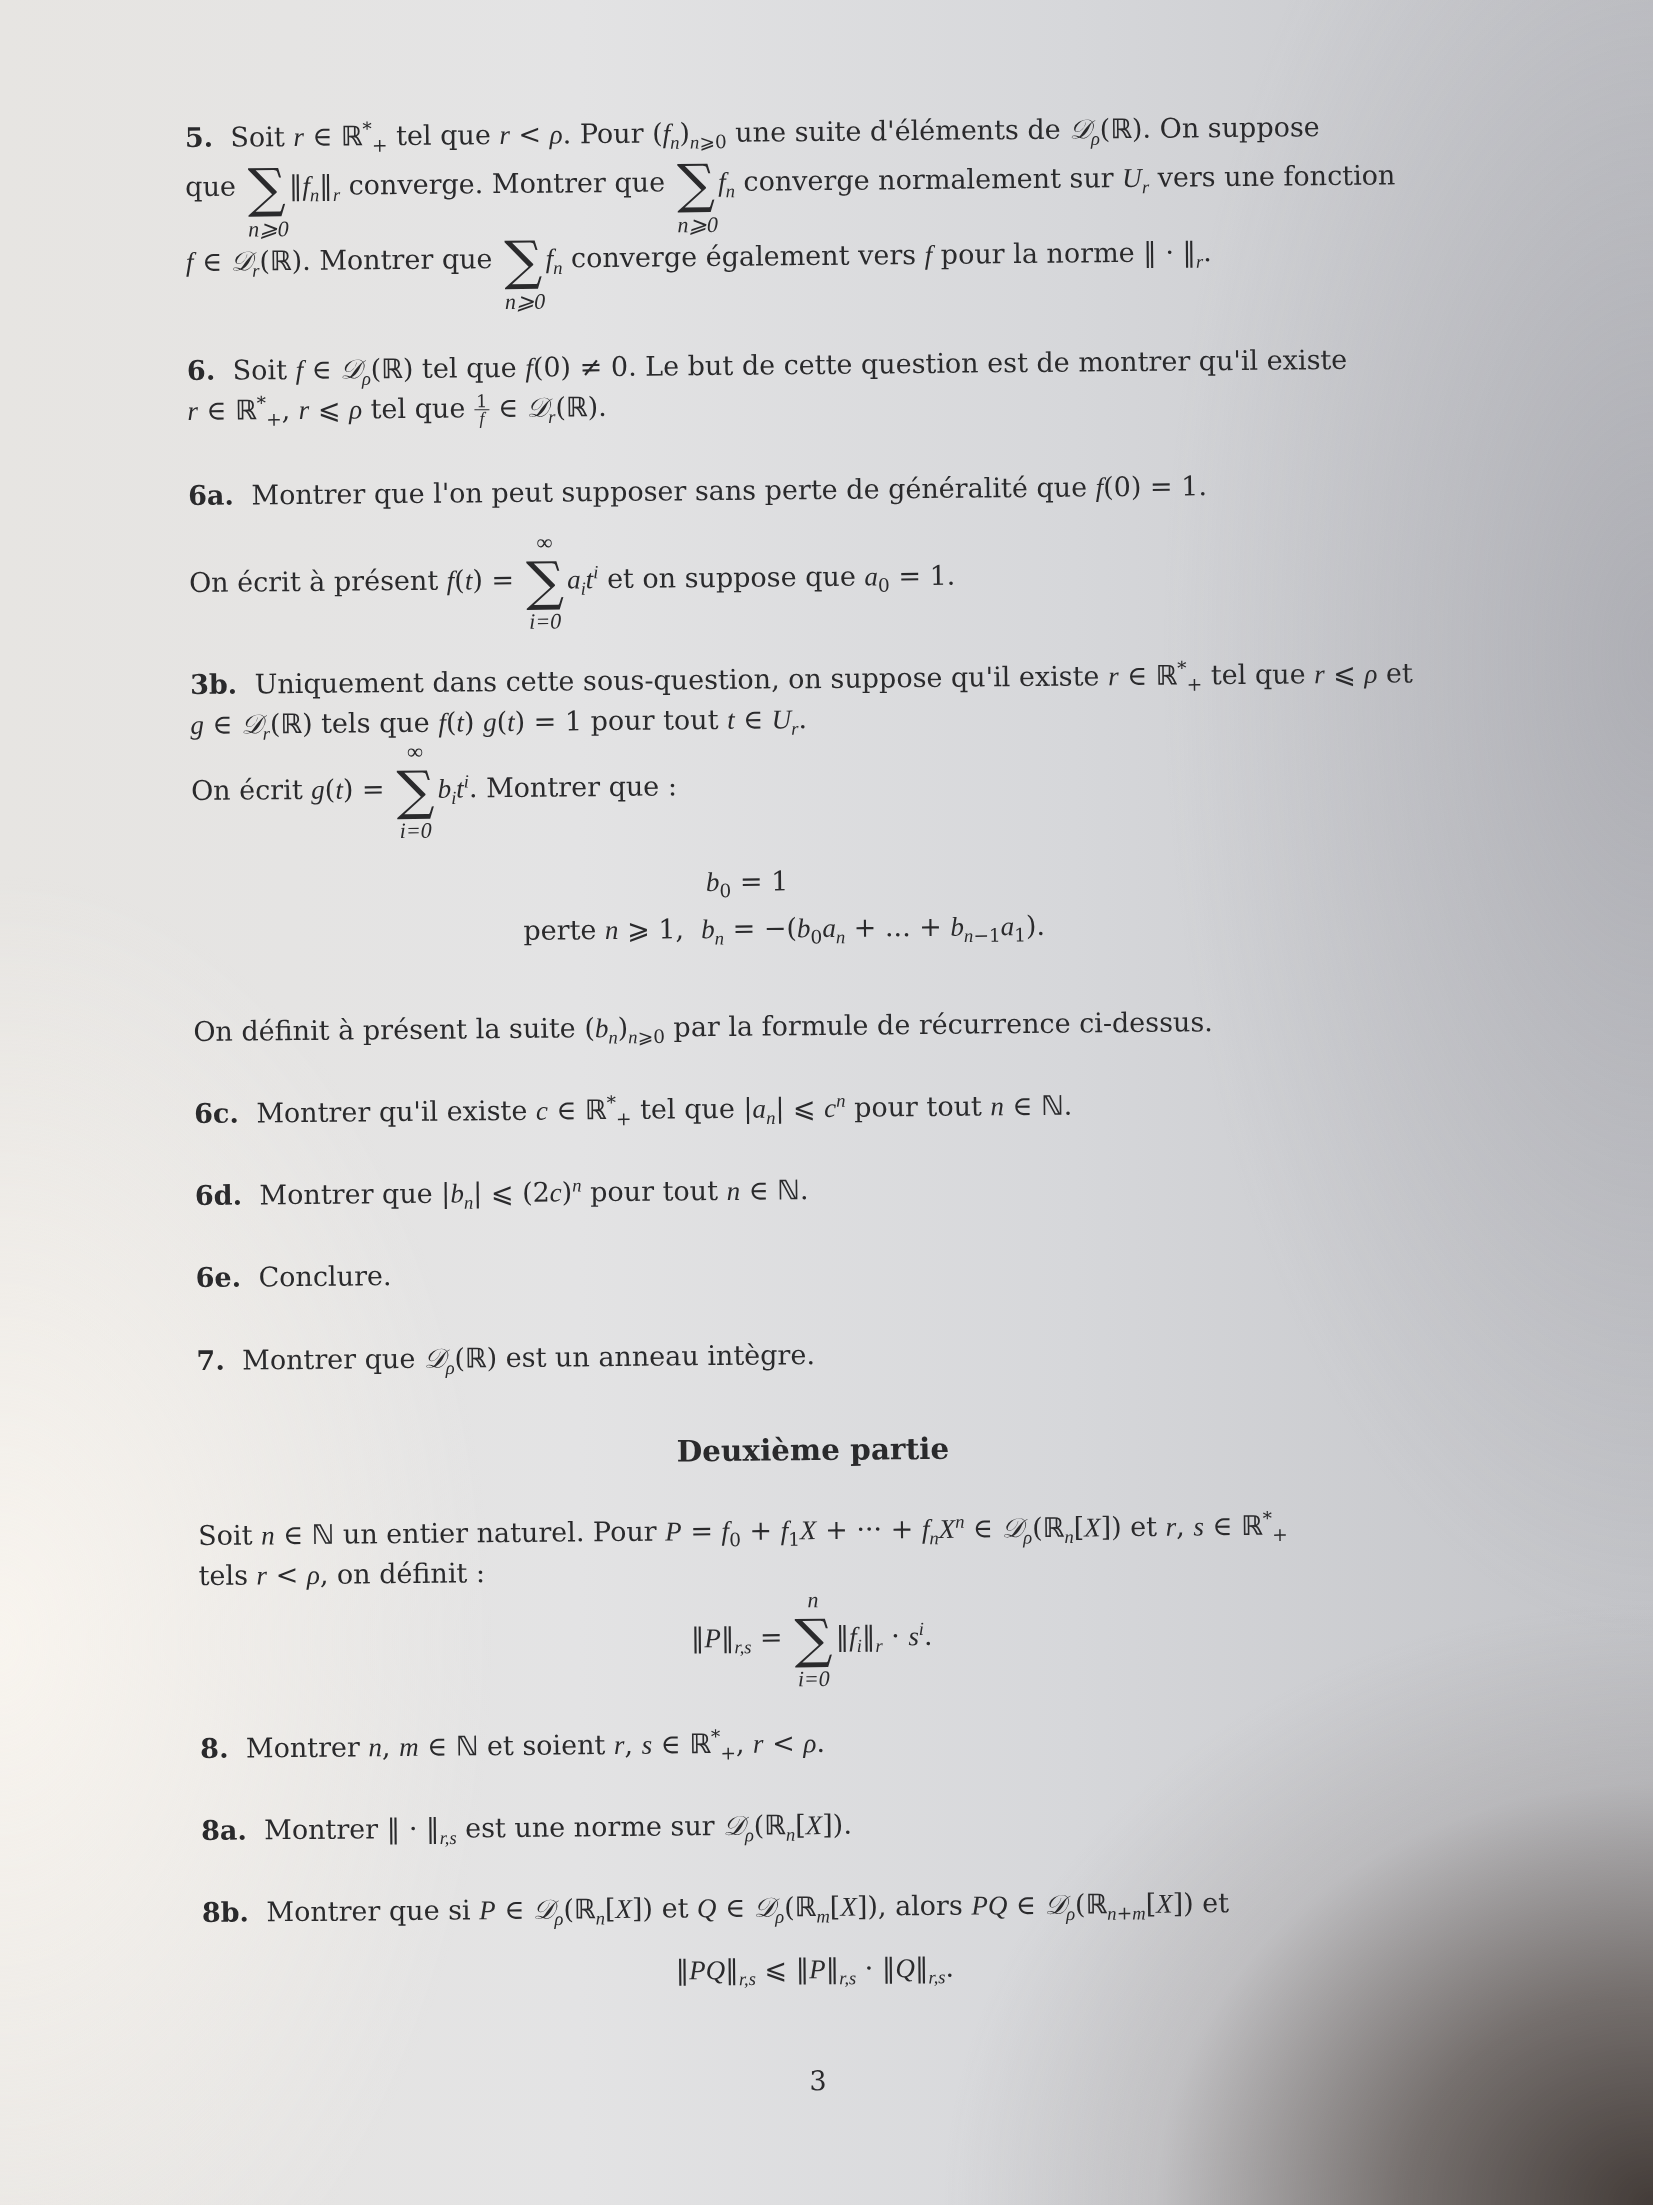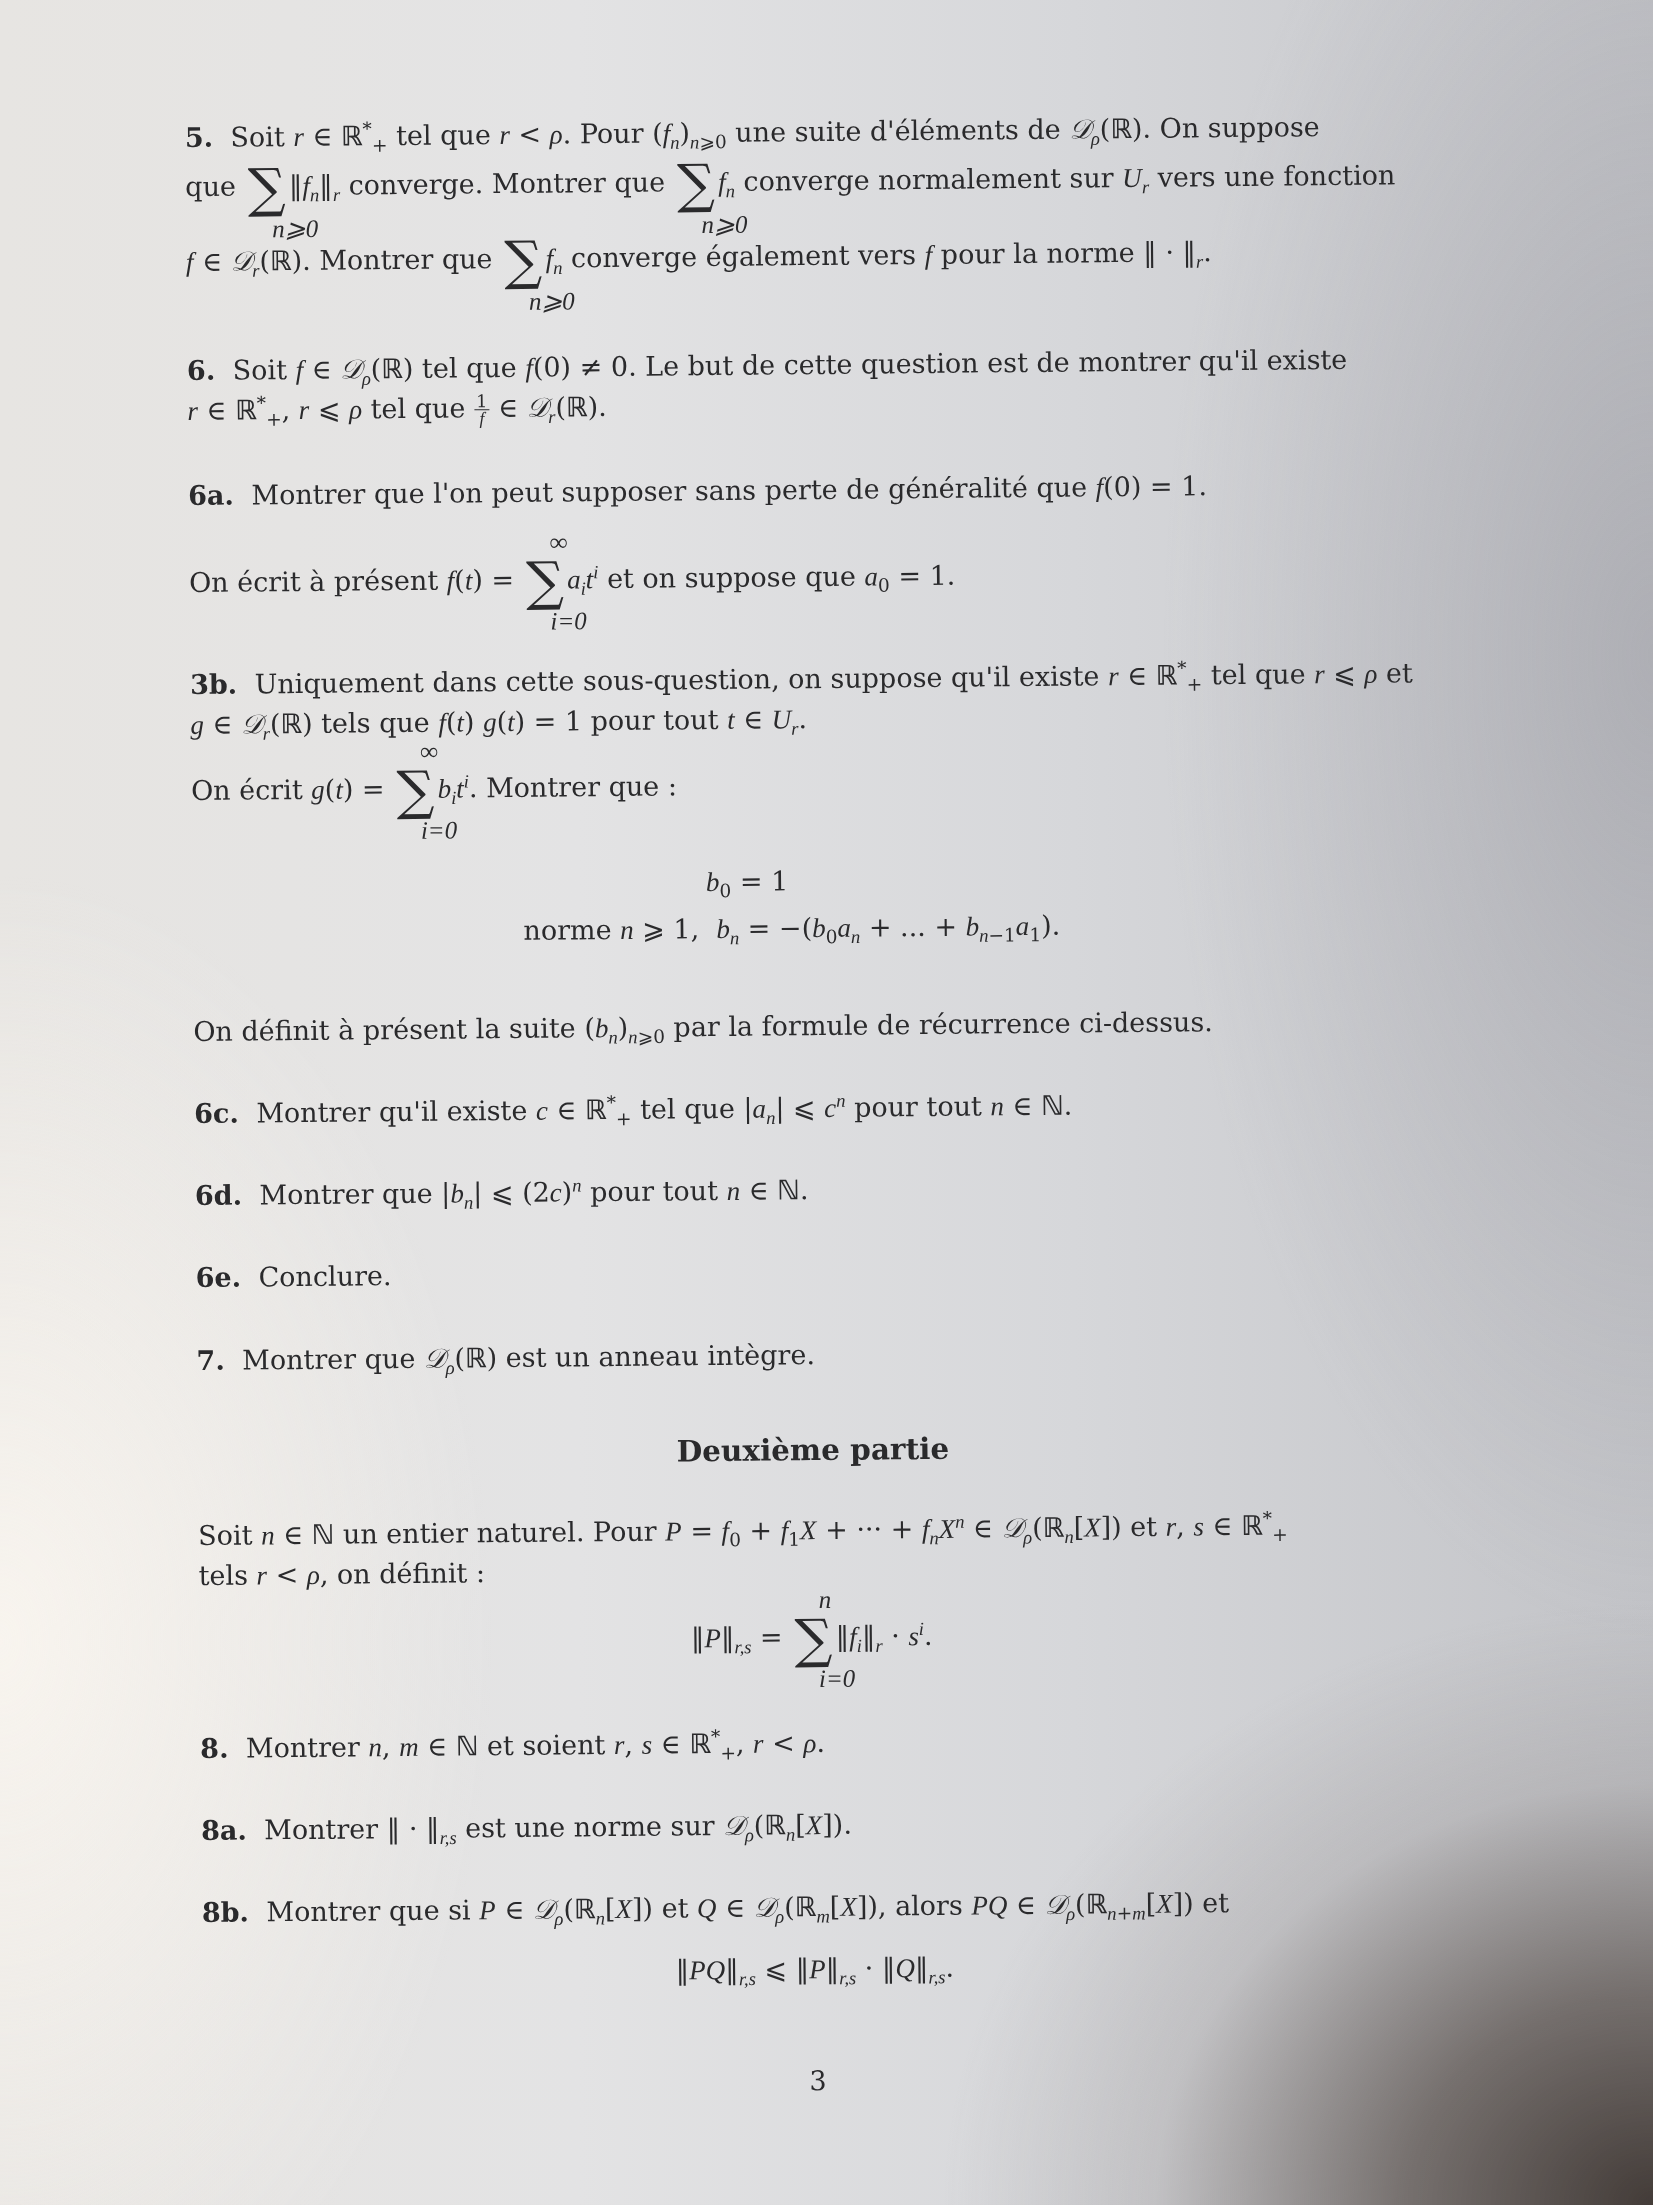--- a/index.html
+++ b/index.html
@@ -18,21 +18,21 @@
     transform: rotate(-0.55deg); transform-origin: 820px 1094px;
   }
   .block { position: absolute; left: 194px; width: 1225px; font-size: 27px; line-height: 39px; }
   .num { font-weight: bold; margin-right: 17.5px; }
   i, .m { font-style: italic; font-family: "Liberation Serif", "DejaVu Serif", serif; }
   .dcal { font-style: italic; font-family: "DejaVu Serif", serif; }
   .bb { font-family: "DejaVu Sans", sans-serif; font-weight: bold; font-style: normal; }
   sub, sup { font-size: 18.6px; line-height: 0; }
   .sumwrap { display: inline-block; position: relative; vertical-align: middle; text-align: center; margin: 0 3.3px; }
   .sumwrap .sig { font-size: 53px; line-height: 53px; display: block; font-family: "DejaVu Serif", serif; }
-  .sumwrap .lim { font-size: 25px; line-height: 19.7px; display: block; font-style: italic; font-family: "Liberation Serif", serif; margin-left: 24px; }
+  .sumwrap .lim { font-size: 22px; line-height: 19.7px; display: block; font-style: italic; font-family: "Liberation Serif", serif; }
   .sumwrap .lim.up { position: absolute; top: -22px; left: 0; right: 0; }
   .sumwrap .lim.down { position: absolute; bottom: -24px; left: 0; right: 0; }
   .center { text-align: center; }
   .heading { font-weight: bold; font-size: 29.5px; }
   .pagenum { position: absolute; left: 800px; top: 2065px; font-size: 27px; }
   .frac { display: inline-block; vertical-align: middle; text-align: center; font-size: 17.5px; line-height: 16.4px; }
   .frac span { display: block; }
   .frac .top { border-bottom: 1.6px solid #2a2a2c; padding: 0 2.2px; }
 </style>
 </head>
@@ -63,21 +63,21 @@
     <div><span class="num">3b.</span><span>Uniquement dans cette sous-question, on suppose qu'il existe</span> <i>r</i> ∈ <span class="bb">ℝ</span><sup>*</sup><sub>+</sub> <span>tel que</span> <i>r</i> ⩽ <i>ρ</i> <span>et</span></div>
     <div><i>g</i> ∈ <span class="dcal">𝒟</span><sub><i>r</i></sub>(<span class="bb">ℝ</span>) <span>tels que</span> <i>f</i>(<i>t</i>) <i>g</i>(<i>t</i>) = 1 <span>pour tout</span> <i>t</i> ∈ <i>U<sub>r</sub></i>.</div>
   </div>
 
   <div class="block" style="top:760px;">
     <span>On écrit</span> <i>g</i>(<i>t</i>) = <span class="sumwrap"><span class="lim up">∞</span><span class="sig">∑</span><span class="lim down">i=0</span></span><i>b<sub>i</sub>t<sup>i</sup></i><span>. Montrer que :</span>
   </div>
 
   <div class="block" style="top:861px; left:525px; width:602px;">
     <div style="padding-left:183px;"><i>b</i><sub>0</sub> = 1</div>
-    <div style="margin-top:6.6px;"><span>norme</span> <i>n</i> ⩾ 1, &nbsp;<i>b<sub>n</sub></i> = −(<i>b</i><sub>0</sub><i>a<sub>n</sub></i> + ... + <i>b</i><sub><i>n</i>−1</sub><i>a</i><sub>1</sub>).</div>
+    <div style="margin-top:6.6px;"><span>perte</span> <i>n</i> ⩾ 1, &nbsp;<i>b<sub>n</sub></i> = −(<i>b</i><sub>0</sub><i>a<sub>n</sub></i> + ... + <i>b</i><sub><i>n</i>−1</sub><i>a</i><sub>1</sub>).</div>
   </div>
 
   <div class="block" style="top:1006px;">
     <span>On définit à présent la suite</span> (<i>b<sub>n</sub></i>)<sub><i>n</i>⩾0</sub> <span>par la formule de récurrence ci-dessus.</span>
   </div>
 
   <div class="block" style="top:1088px;">
     <span class="num">6c.</span><span>Montrer qu'il existe</span> <i>c</i> ∈ <span class="bb">ℝ</span><sup>*</sup><sub>+</sub> <span>tel que</span> |<i>a<sub>n</sub></i>| ⩽ <i>c<sup>n</sup></i> <span>pour tout</span> <i>n</i> ∈ <span class="bb">ℕ</span>.
   </div>
 

